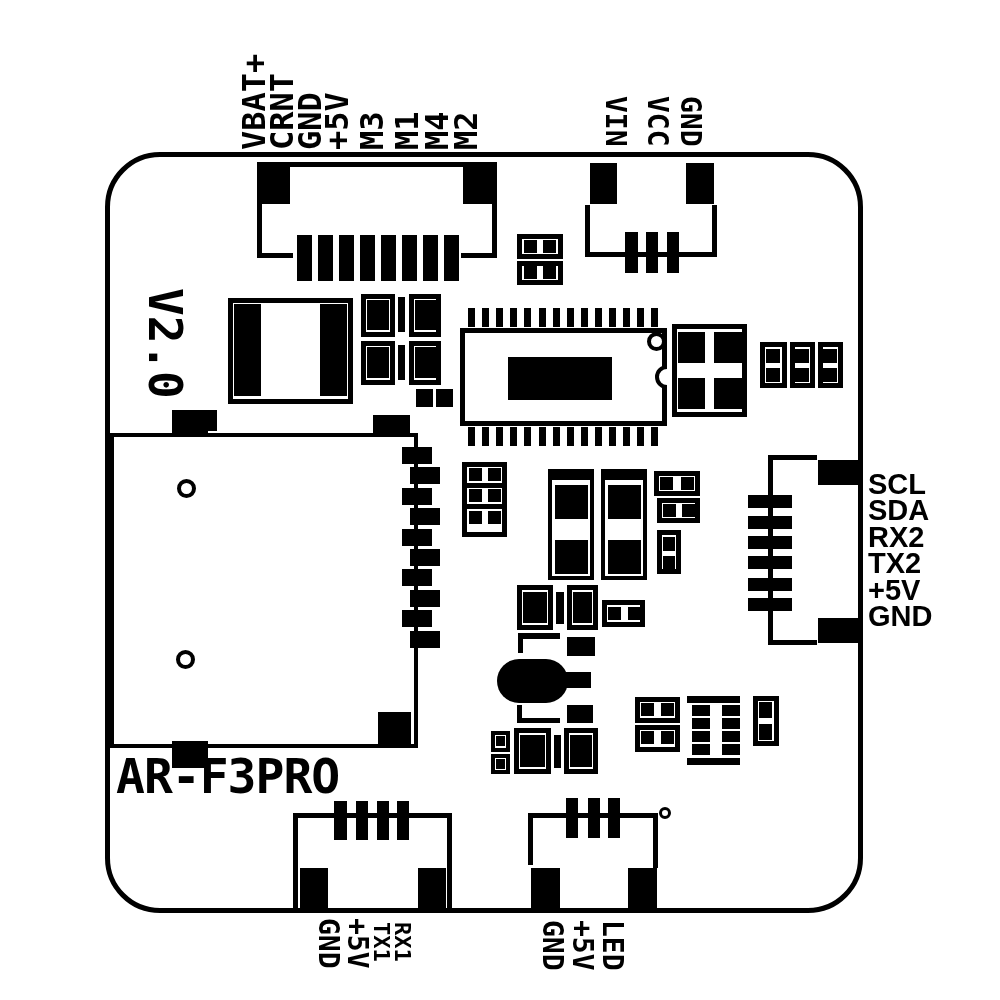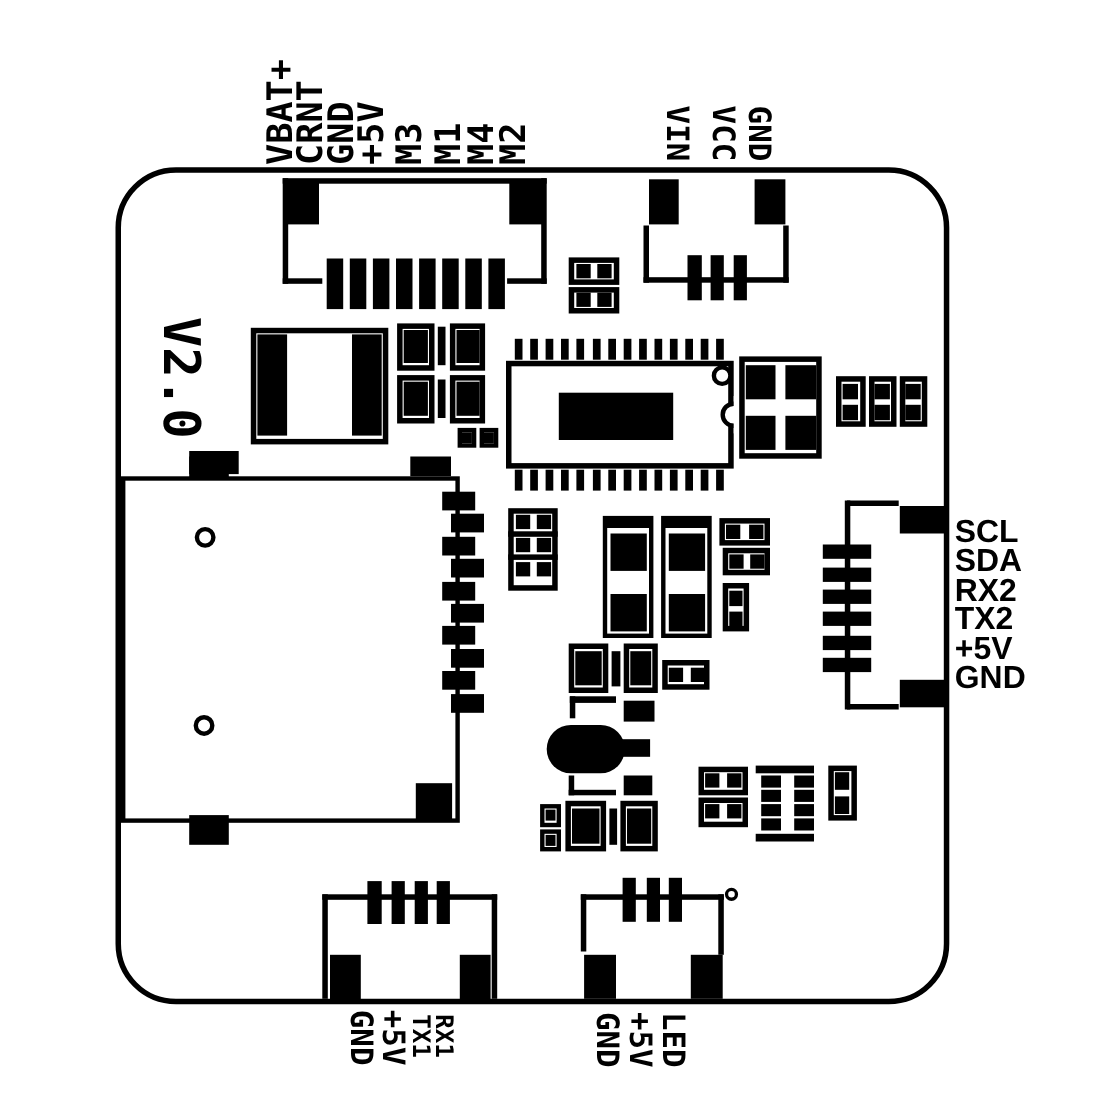--- a/index.html
+++ b/index.html
@@ -48,20 +48,21 @@
 
     <div class="lbl dn ver" style="left:188px;top:288px">V2.0</div>
 
     <div class="hz" style="left:868px;top:470px">SCL</div>
     <div class="hz" style="left:868px;top:496px">SDA</div>
     <div class="hz" style="left:868px;top:523px">RX2</div>
     <div class="hz" style="left:868px;top:549px">TX2</div>
     <div class="hz" style="left:868px;top:576px">+5V</div>
     <div class="hz" style="left:868px;top:602px">GND</div>
 
+    <div class="lbl brd" style="left:116px;top:752px">AR-F3PRO</div>
 
     <div class="lbl dn md" style="left:342px;top:918px">GND</div>
     <div class="lbl dn md" style="left:371px;top:918px">+5V</div>
     <div class="lbl dn sm" style="left:392px;top:922px">TX1</div>
     <div class="lbl dn sm" style="left:413px;top:922px">RX1</div>
 
     <div class="lbl dn md" style="left:566px;top:920px">GND</div>
     <div class="lbl dn md" style="left:596px;top:920px">+5V</div>
     <div class="lbl dn md" style="left:626px;top:920px">LED</div>
   </div>

